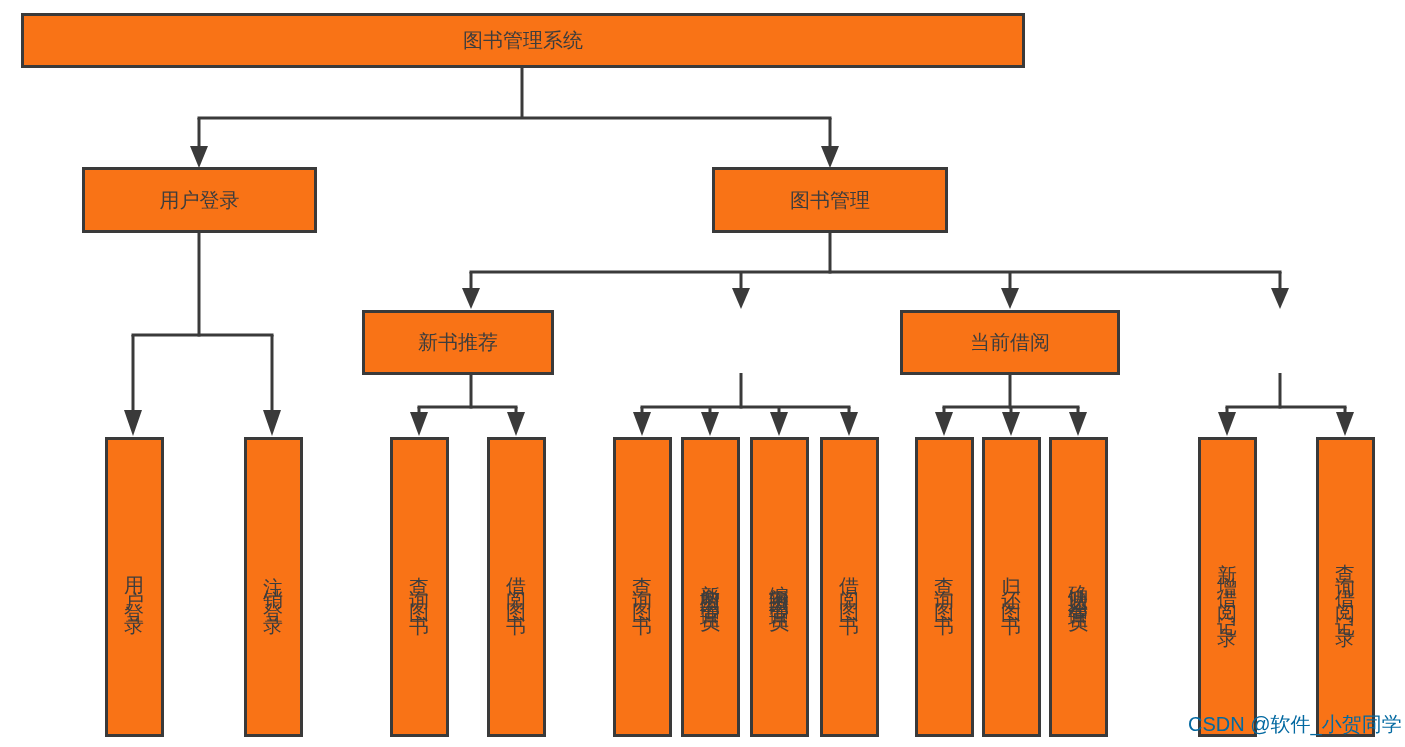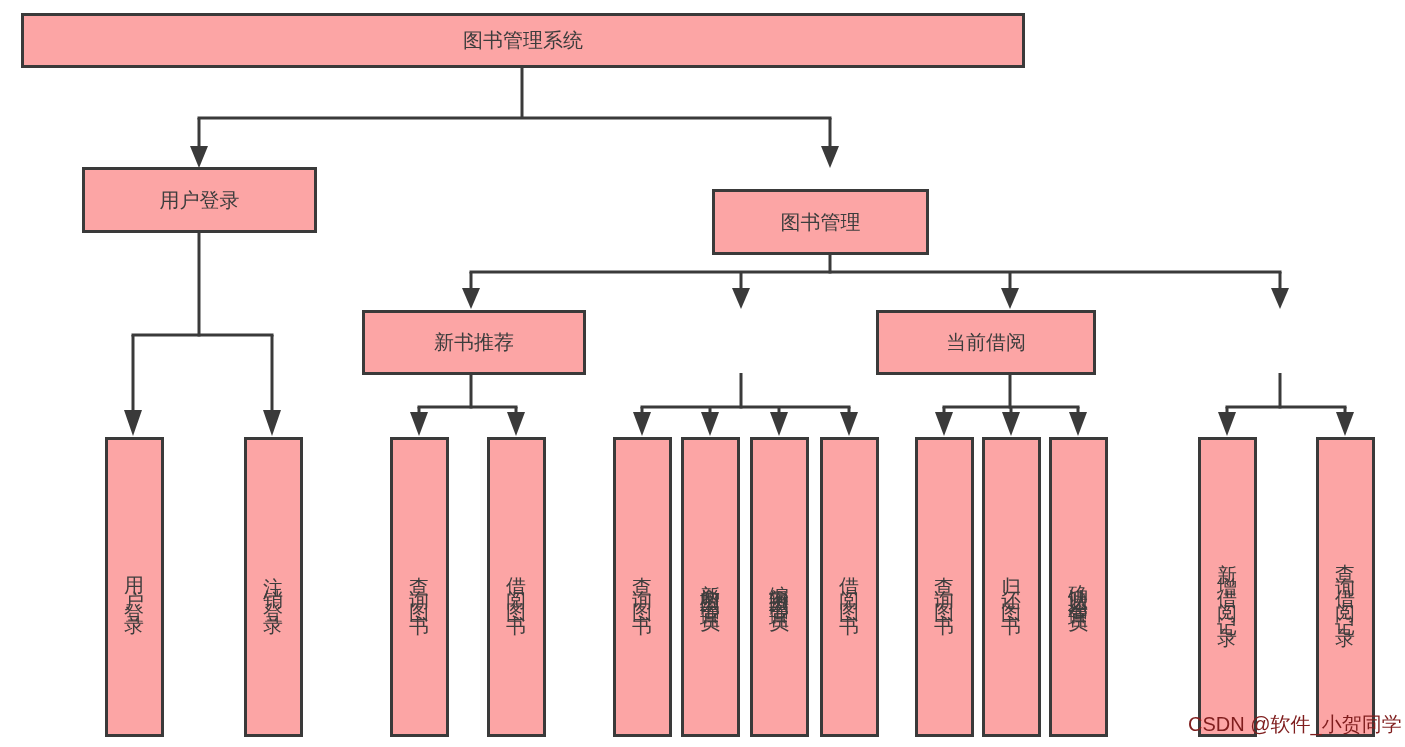--- a/index.html
+++ b/index.html
@@ -4,47 +4,47 @@
 <style>
   html,body{margin:0;padding:0;background:#ffffff;}
   .canvas{
     position:relative;width:1405px;height:747px;background:#ffffff;
     font-family:"Liberation Sans",sans-serif;overflow:hidden;
   }
   .connector-layer{position:absolute;left:0;top:0;width:1405px;height:747px;z-index:1;}
   .connector-layer line{stroke:#3a3a3a;stroke-width:3;}
   .connector-layer polygon{fill:#3a3a3a;stroke:none;}
   .node{
-    position:absolute;box-sizing:border-box;background:#fca5a5;
+    position:absolute;box-sizing:border-box;background:#f97316;
     border:3px solid #3a3a3a;display:flex;align-items:center;justify-content:center;
     color:#3d3d3d;font-size:20px;z-index:2;text-align:center;
   }
   .node .vlabel{
     writing-mode:vertical-rl;text-orientation:mixed;
     letter-spacing:13px;line-height:1;
   }
   .node .vlabel.dense{letter-spacing:4px;}
   
   #n-root{left:21px;top:13px;width:1004px;height:55px;}
   #n-user-login{left:82px;top:167px;width:235px;height:66px;}
-  #n-book-mgmt{left:712px;top:167px;width:217px;height:66px;margin-top:22px;}
+  #n-book-mgmt{left:712px;top:167px;width:236px;height:66px;}
   .lvl3{top:310px;height:65px;}
-  #n-new-book{left:362px;width:224px;}
+  #n-new-book{left:362px;width:192px;}
   #n-book-borrow{left:632px;width:218px;}
-  #n-current-borrow{left:876px;width:220px;}
+  #n-current-borrow{left:900px;width:220px;}
   #n-records{left:1172px;width:216px;}
   .leaf{top:437px;height:300px;width:59px;}
   #l-a1{left:105px;} #l-a2{left:244px;}
   #l-b1{left:390px;} #l-b2{left:487px;}
   #l-c1{left:613px;} #l-c2{left:681px;} #l-c3{left:750px;} #l-c4{left:820px;}
   #l-d1{left:915px;} #l-d2{left:982px;} #l-d3{left:1049px;}
   #l-e1{left:1198px;} #l-e2{left:1316px;}
   .watermark{
     position:absolute;left:1188px;top:711px;z-index:10;
-    font-size:20px;color:#7f1d1d;white-space:nowrap;
+    font-size:20px;color:#0369a1;white-space:nowrap;
   }
 </style>
 </head>
 <body>
 
 <div class="canvas">
 
   <svg class="connector-layer" width="1405" height="747" viewBox="0 0 1405 747" xmlns="http://www.w3.org/2000/svg">
 
     <g>

